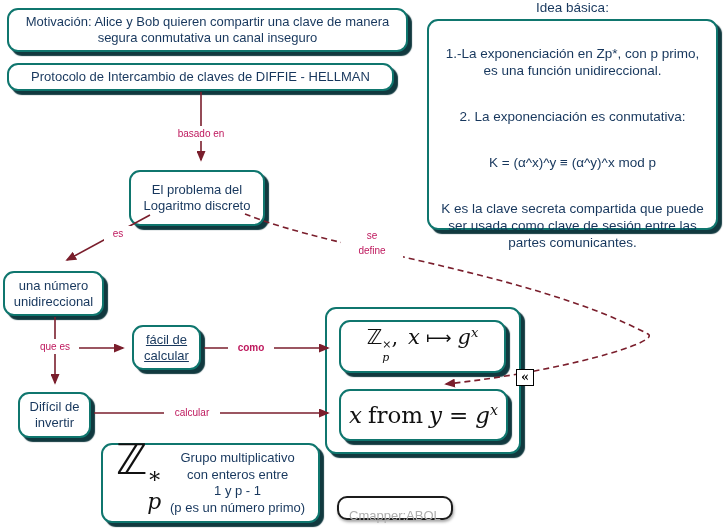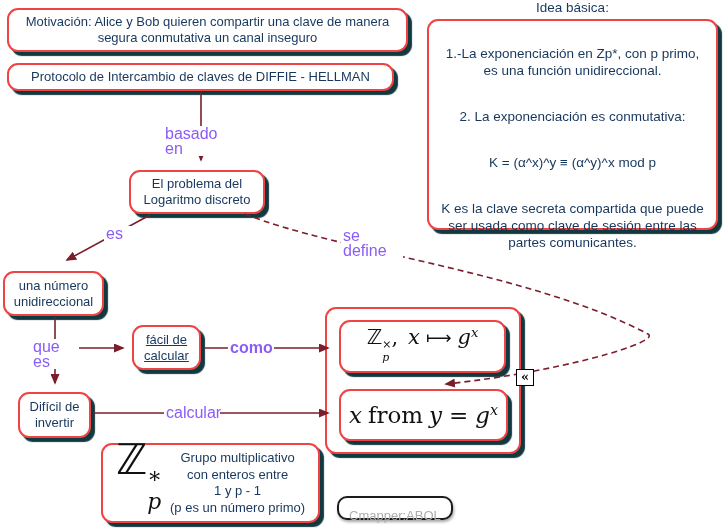--- a/index.html
+++ b/index.html
@@ -3,32 +3,32 @@
 <meta charset="utf-8">
 <style>
   html,body{margin:0;padding:0;background:#ffffff;}
   .canvas{
     position:relative;width:727px;height:531px;background:#ffffff;overflow:hidden;
     font-family:"Liberation Sans",sans-serif;
   }
   
   .node{
     position:absolute;background:#ffffff;
-    border:2px solid #ef4444;border-radius:11px;
+    border:2px solid #0f766e;border-radius:11px;
     box-shadow:4px 4px 1px #11393f;
     color:#17375d;font-size:13px;line-height:16px;
     display:flex;flex-direction:column;align-items:center;justify-content:center;
     text-align:center;box-sizing:border-box;padding:2px 4px;
     z-index:1;
   }
   .node.inner{z-index:2;}
   
   .edge-label{
-    position:absolute;background:#ffffff;color:#8b5cf6;
-    font-size:16px;line-height:15px;
+    position:absolute;background:#ffffff;color:#be185d;
+    font-size:10px;line-height:15px;text-align:center;
     z-index:6;white-space:pre-line;padding:0 2px;box-sizing:border-box;
   }
   svg.edges{position:absolute;left:0;top:0;z-index:5;pointer-events:none;}
   
   .math{font-family:"DejaVu Serif",serif;color:#111111;}
   .mi{font-style:italic;}
   .mr{font-style:normal;}
   .bb{font-family:"DejaVu Sans","DejaVu Serif",sans-serif;font-style:normal;}
   .zss{display:inline-flex;flex-direction:column;align-items:flex-start;
        font-size:0.52em;line-height:1.15;vertical-align:-0.42em;}
@@ -63,21 +63,21 @@
 <div class="canvas">
 
   <div class="node" style="left:7px;top:8px;width:401px;height:44px;">
     <span>Motivación: Alice y Bob quieren compartir una clave de manera segura conmutativa un canal inseguro</span>
   </div>
 
   <div class="node" style="left:7px;top:63px;width:387px;height:28px;align-items:center;">
     <span>Protocolo de Intercambio de claves de DIFFIE - HELLMAN</span>
   </div>
 
-  <div class="node" style="left:129px;top:170px;width:136px;height:44px;">
+  <div class="node" style="left:129px;top:170px;width:136px;height:56px;">
     <span>El problema del Logaritmo discreto</span>
   </div>
 
   <div class="node" style="left:3px;top:271px;width:101px;height:45px;">
     <span>una número unidireccional</span>
   </div>
 
   <div class="node" style="left:132px;top:325px;width:69px;height:45px;text-decoration:underline;">
     <span>fácil de calcular</span>
   </div>

